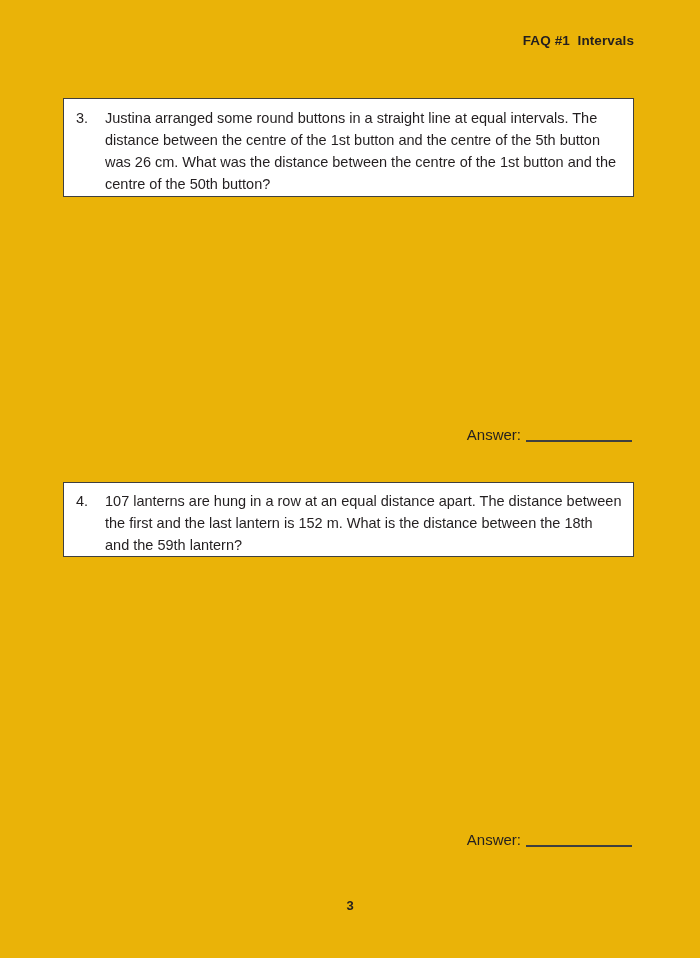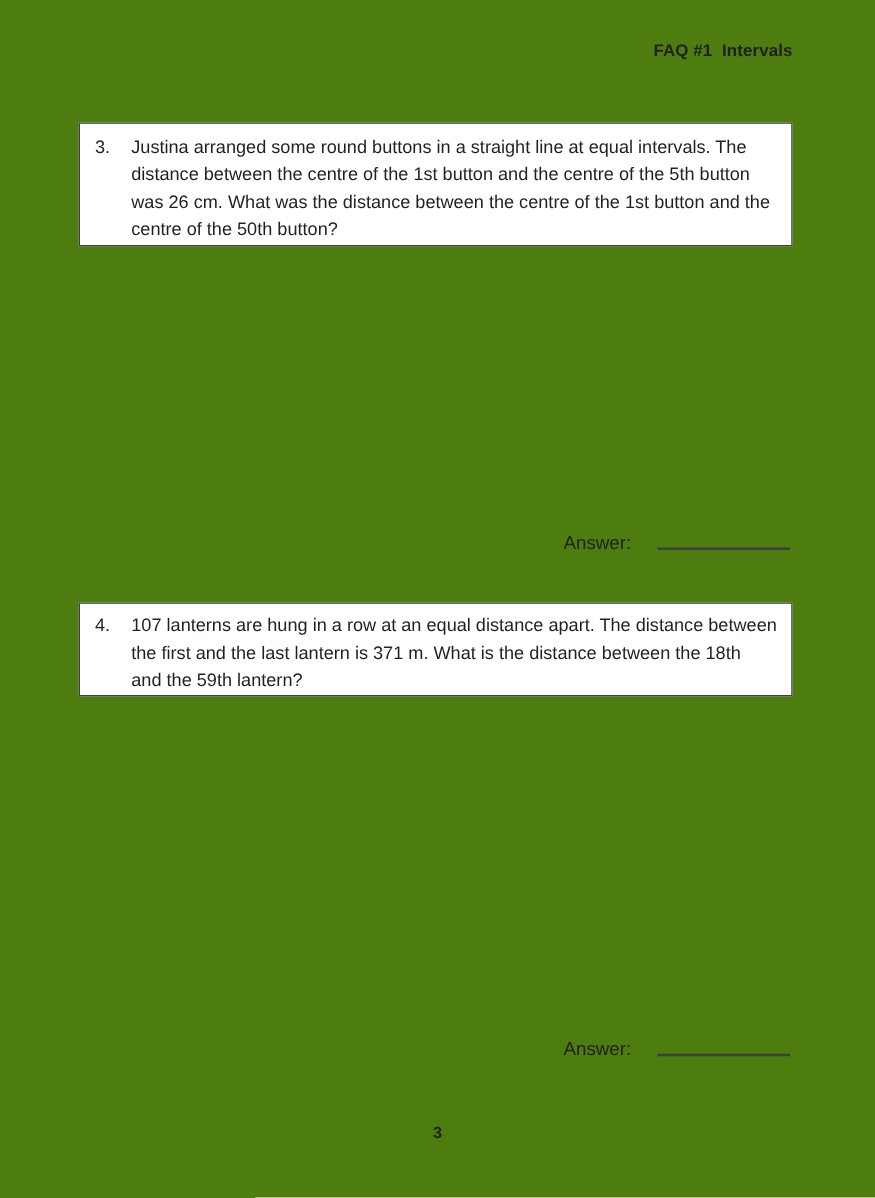--- a/index.html
+++ b/index.html
@@ -9,21 +9,21 @@
     background: #ffffff;
     font-family: "Liberation Sans", sans-serif;
     color: #231f20;
     position: relative;
     overflow: hidden;
   }
   .page {
     position: relative;
     width: 700px;
     height: 958px;
-    background: #4d7c0f;
+    background: #eab308;
   }
   .header {
     position: absolute;
     top: 33px;
     right: 66px;
     font-size: 13.5px;
     font-weight: bold;
     letter-spacing: 0.1px;
     white-space: pre;
     color: #231f20;
@@ -48,22 +48,21 @@
   .qtext {
     flex: 1;
     font-size: 14.5px;
     line-height: 22px;
     white-space: pre;
   }
   .answer-row {
     position: absolute;
     right: 68px;
     display: flex;
-    align-items: flex-start;
-    gap: 16px;
+    align-items: center;
   }
   .answer-row.a1 { top: 426px; }
   .answer-row.a2 { top: 831px; }
   .answer-label {
     font-size: 15px;
     line-height: 18px;
     color: #231f20;
   }
   .answer-blank {
     display: inline-block;
@@ -99,21 +98,21 @@
   </div>
 
   <div class="answer-row a1">
     <span class="answer-label">Answer:</span>
     <span class="answer-blank"></span>
   </div>
 
   <div class="qbox box2">
     <div class="qnum">4.</div>
     <div class="qtext">107 lanterns are hung in a row at an equal distance apart. The distance between
-the first and the last lantern is 371 m. What is the distance between the 18th
+the first and the last lantern is 152 m. What is the distance between the 18th
 and the 59th lantern?</div>
   </div>
 
   <div class="answer-row a2">
     <span class="answer-label">Answer:</span>
     <span class="answer-blank"></span>
   </div>
 
   <div class="footer">3</div>
 

